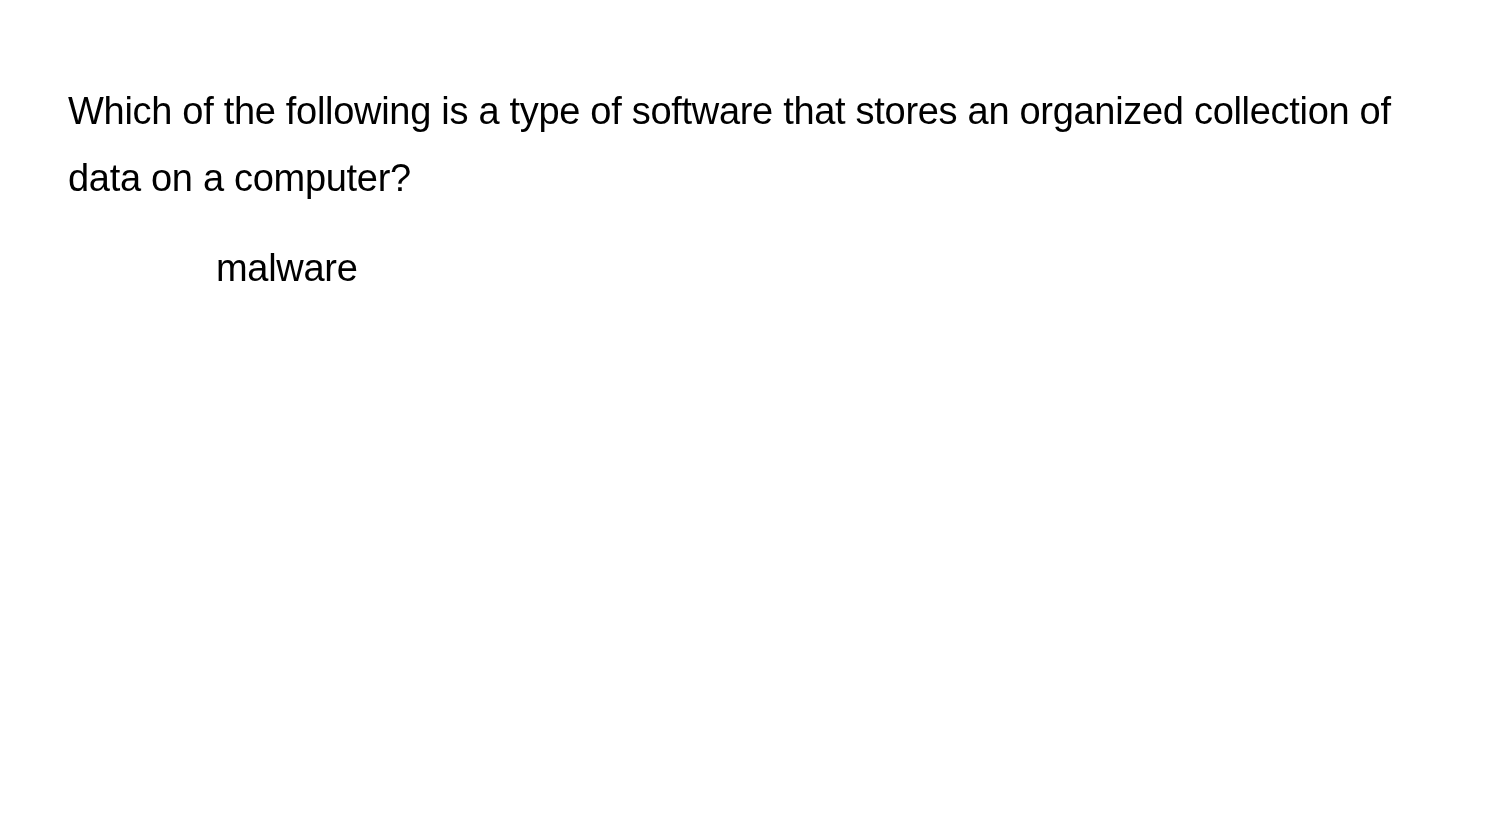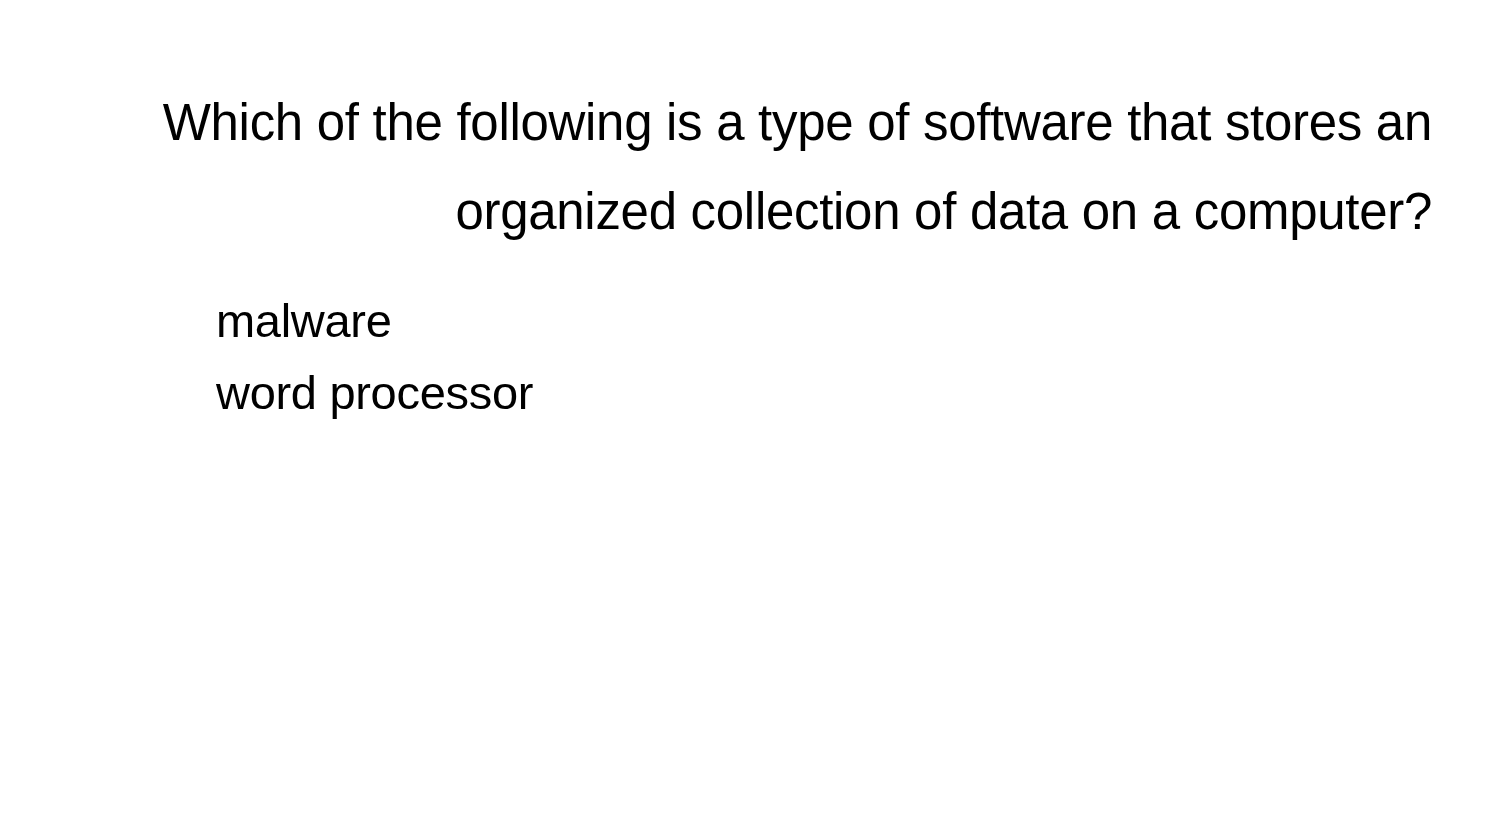--- a/index.html
+++ b/index.html
@@ -13,39 +13,37 @@
       background: #ffffff;
       font-family: -apple-system, BlinkMacSystemFont, "Segoe UI", Helvetica, Arial, sans-serif;
       color: #000000;
     }
     .container {
       padding-top: 78px;
       padding-left: 68px;
       padding-right: 68px;
     }
     .question {
-      font-size: 51px;
+      font-size: 38px;
       line-height: 1.75;
       font-weight: 400;
       letter-spacing: -0.3px;
-      text-align: right;
     }
     .options {
       margin-top: 28px;
       padding-left: 148px;
     }
     .option {
-      font-size: 47px;
+      font-size: 38px;
       line-height: 1.55;
       font-weight: 400;
       letter-spacing: -0.3px;
     }
   </style>
 </head>
 <body>
 
 <div class="container">
   <div class="question">Which of the following is a type of software that stores an organized collection of data on a computer?</div>
   <div class="options">
     <div class="option">malware</div>
-    <div class="option">word processor</div>
   </div>
 </div>
 
 </body></html>

